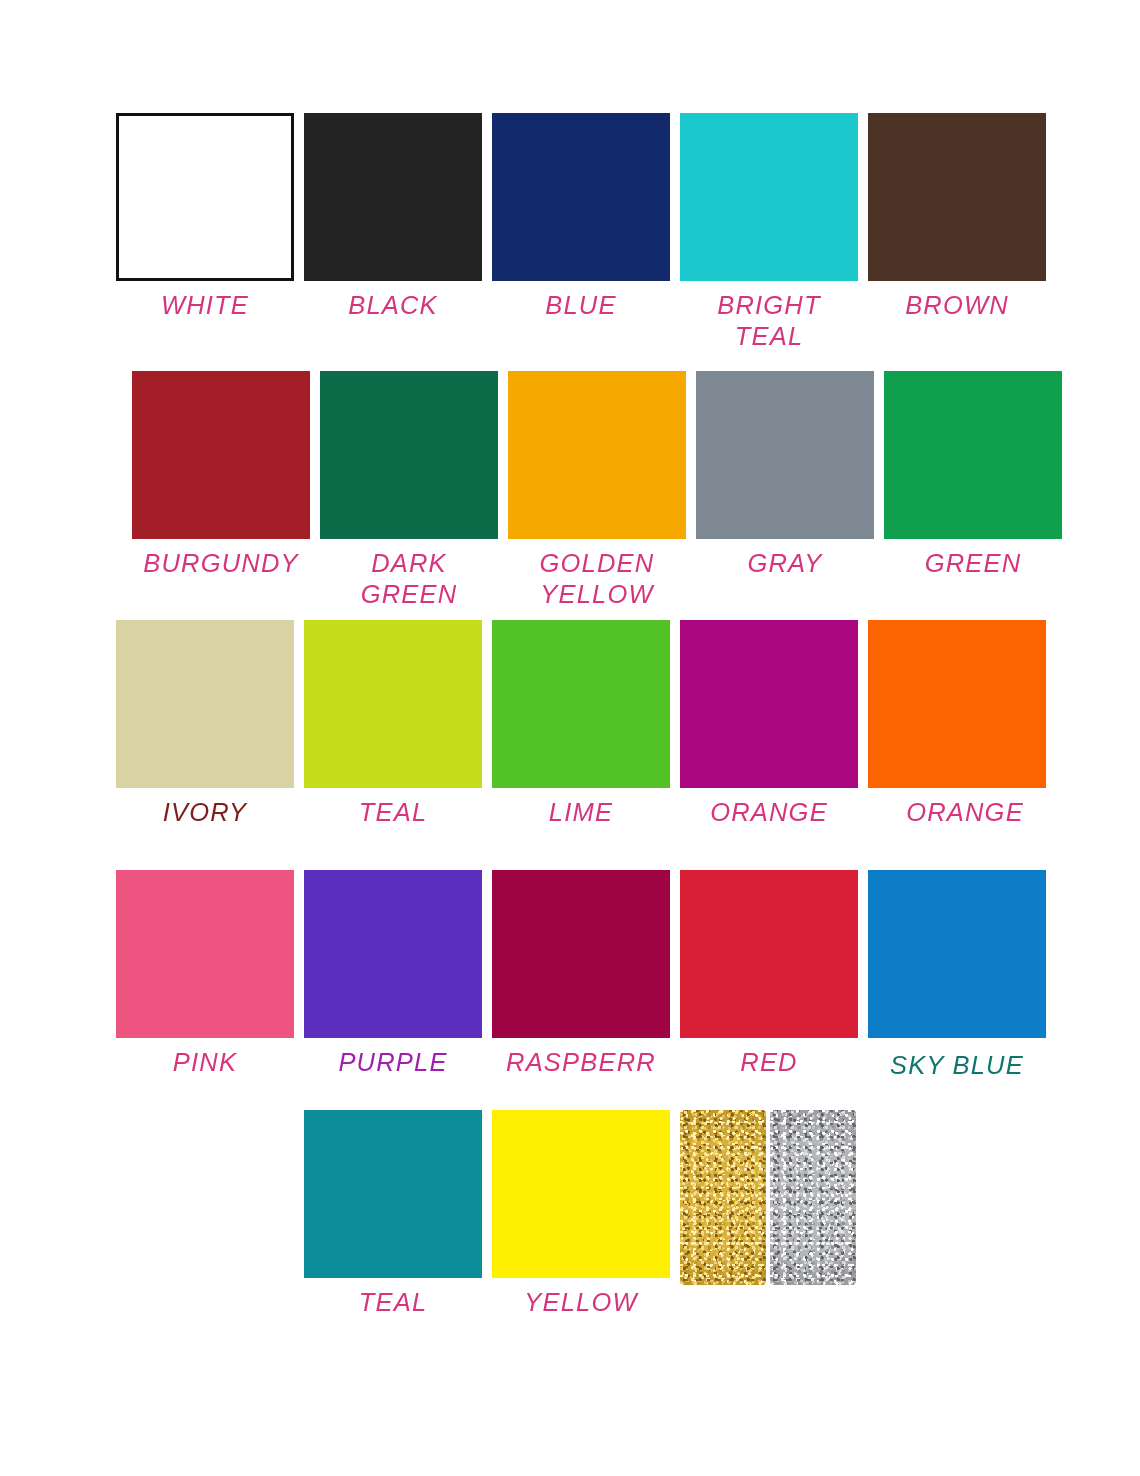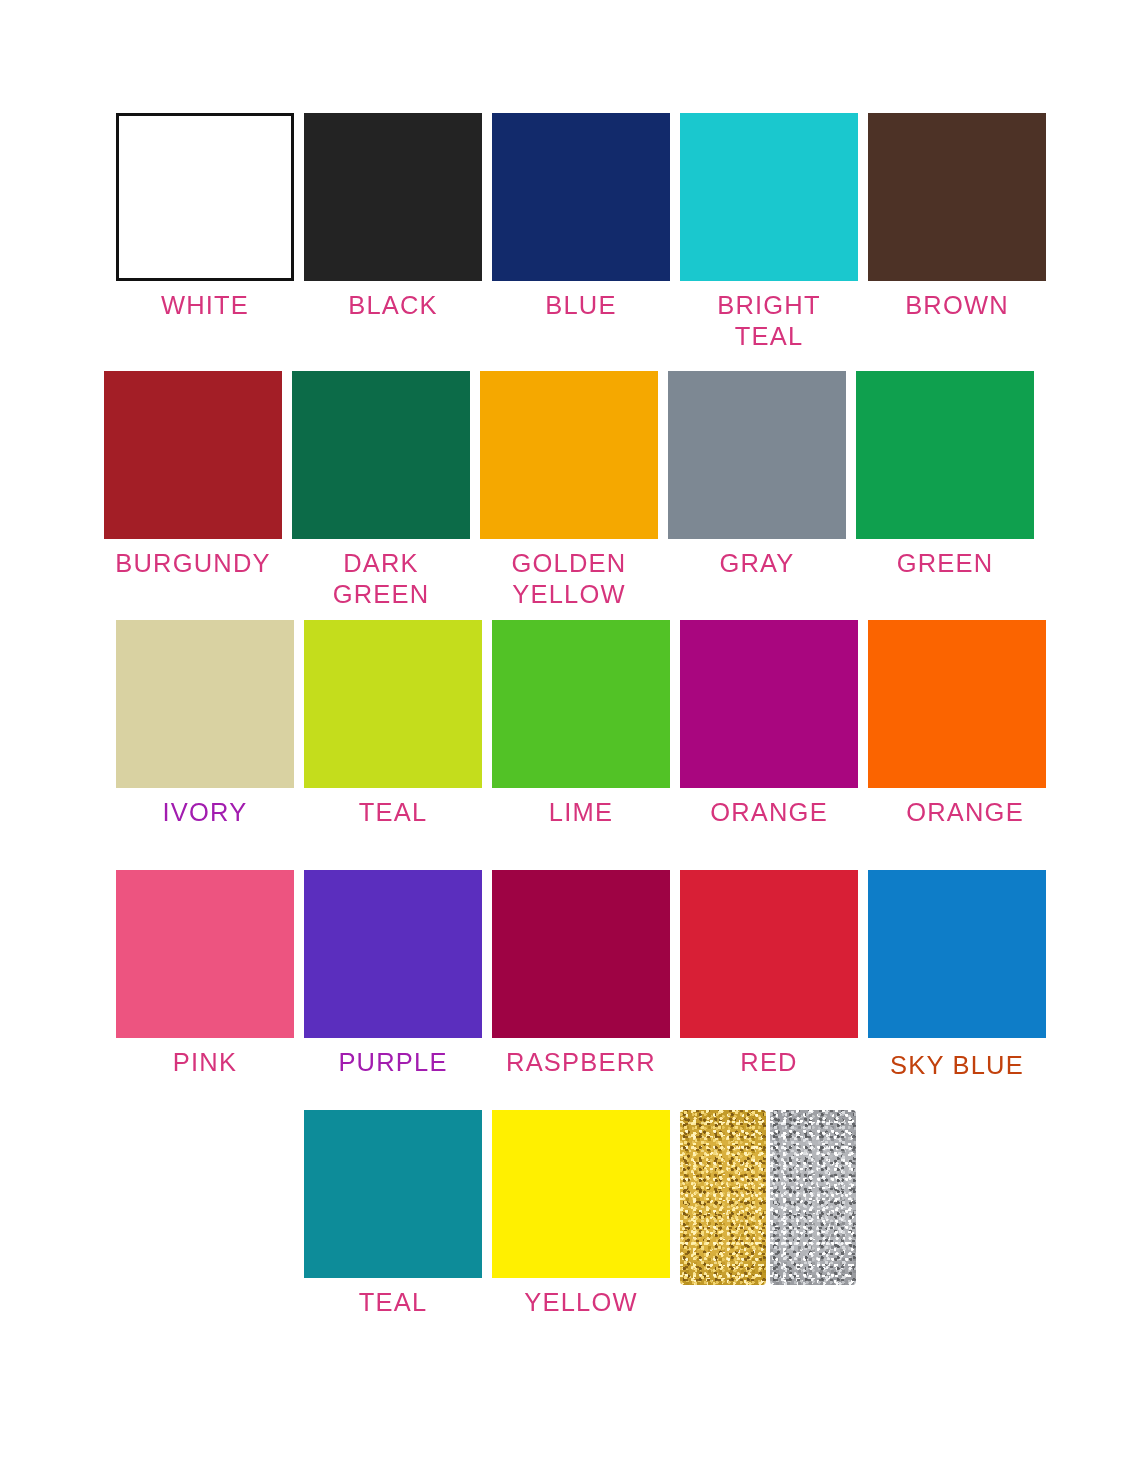--- a/index.html
+++ b/index.html
@@ -14,20 +14,21 @@
     position: relative;
     overflow: hidden;
   }
 
   #chart {
     position: absolute;
     left: 0;
     top: 0;
     width: 1140px;
     height: 1476px;
+    font-style: italic;
   }
 
   .row {
     position: absolute;
     left: 116px;
     width: 930px;
     display: flex;
     flex-direction: row;
     align-items: flex-start;
   }
@@ -154,21 +155,21 @@
       <div class="cell">
         <div class="swatch" style="background: rgb(26, 200, 206);"></div>
         <div class="label" style="color: rgb(214, 52, 124);">BRIGHT
 TEAL</div>
       </div>
       <div class="cell">
         <div class="swatch" style="background: rgb(77, 50, 38);"></div>
         <div class="label" style="color: rgb(214, 52, 124);">BROWN</div>
       </div>
     </div>
-    <div class="row" style="top: 371px; left: 104px;">
+    <div class="row" style="top: 371px; left: 132px;">
       <div class="cell">
         <div class="swatch" style="background: rgb(163, 30, 38);"></div>
         <div class="label" style="color: rgb(214, 52, 124);">BURGUNDY</div>
       </div>
       <div class="cell">
         <div class="swatch" style="background: rgb(12, 107, 72);"></div>
         <div class="label" style="color: rgb(214, 52, 124);">DARK
 GREEN</div>
       </div>
       <div class="cell">
@@ -181,21 +182,21 @@
         <div class="label" style="color: rgb(214, 52, 124);">GRAY</div>
       </div>
       <div class="cell">
         <div class="swatch" style="background: rgb(15, 160, 78);"></div>
         <div class="label" style="color: rgb(214, 52, 124);">GREEN</div>
       </div>
     </div>
     <div class="row" style="top: 620px; left: 116px;">
       <div class="cell">
         <div class="swatch" style="background: rgb(217, 210, 162);"></div>
-        <div class="label" style="color: #a21caf;">IVORY</div>
+        <div class="label" style="color: #7f1d1d;">IVORY</div>
       </div>
       <div class="cell">
         <div class="swatch" style="background: rgb(196, 221, 28);"></div>
         <div class="label" style="color: rgb(214, 52, 124);">TEAL</div>
       </div>
       <div class="cell">
         <div class="swatch" style="background: rgb(82, 194, 38);"></div>
         <div class="label" style="color: rgb(214, 52, 124);">LIME</div>
       </div>
       <div class="cell">
@@ -219,21 +220,21 @@
       <div class="cell">
         <div class="swatch" style="background: rgb(158, 3, 68);"></div>
         <div class="label" style="color: rgb(214, 52, 124);">RASPBERR</div>
       </div>
       <div class="cell">
         <div class="swatch" style="background: rgb(216, 31, 54);"></div>
         <div class="label" style="color: rgb(214, 52, 124);">RED</div>
       </div>
       <div class="cell">
         <div class="swatch" style="background: rgb(14, 125, 200);"></div>
-        <div class="label" style="color: #c2410c; margin-top: 12px;">SKY BLUE</div>
+        <div class="label" style="color: #0f766e; margin-top: 12px;">SKY BLUE</div>
       </div>
     </div>
     <div class="row" style="top: 1110px; left: 304px;">
       <div class="cell">
         <div class="swatch" style="background: rgb(13, 140, 153);"></div>
         <div class="label" style="color: rgb(214, 52, 124);">TEAL</div>
       </div>
       <div class="cell">
         <div class="swatch" style="background: rgb(255, 240, 0);"></div>
         <div class="label" style="color: rgb(214, 52, 124);">YELLOW</div>

